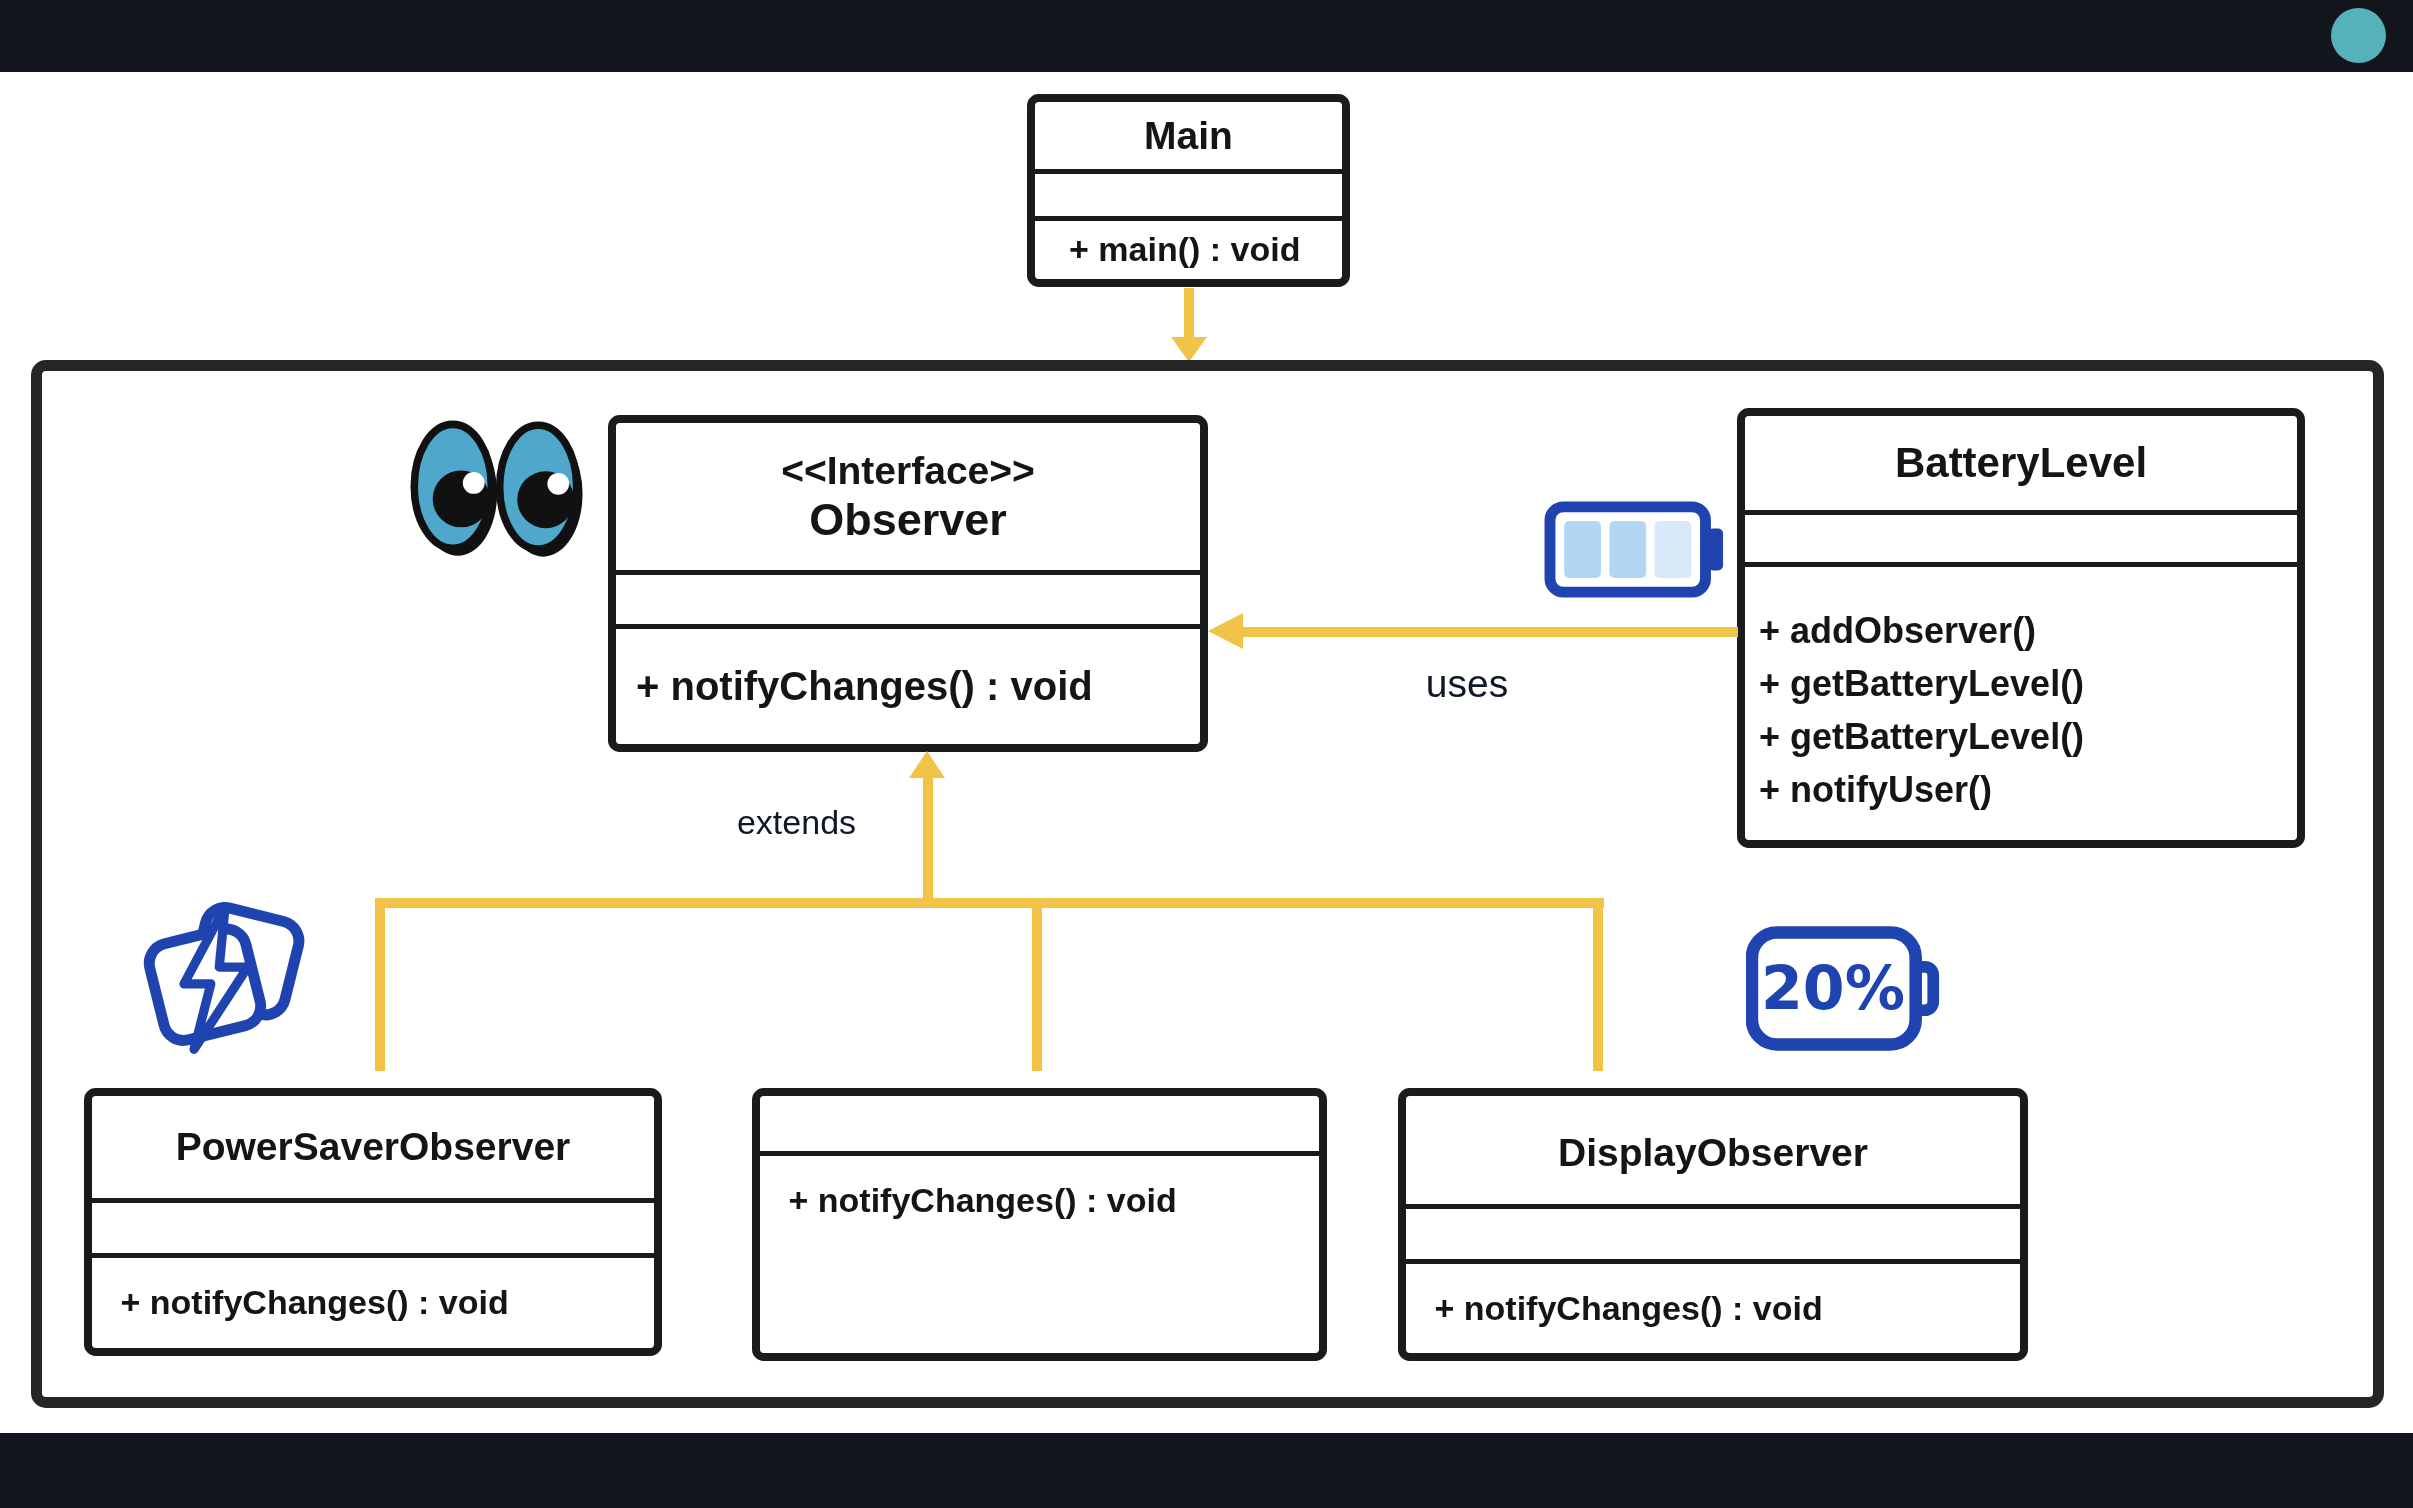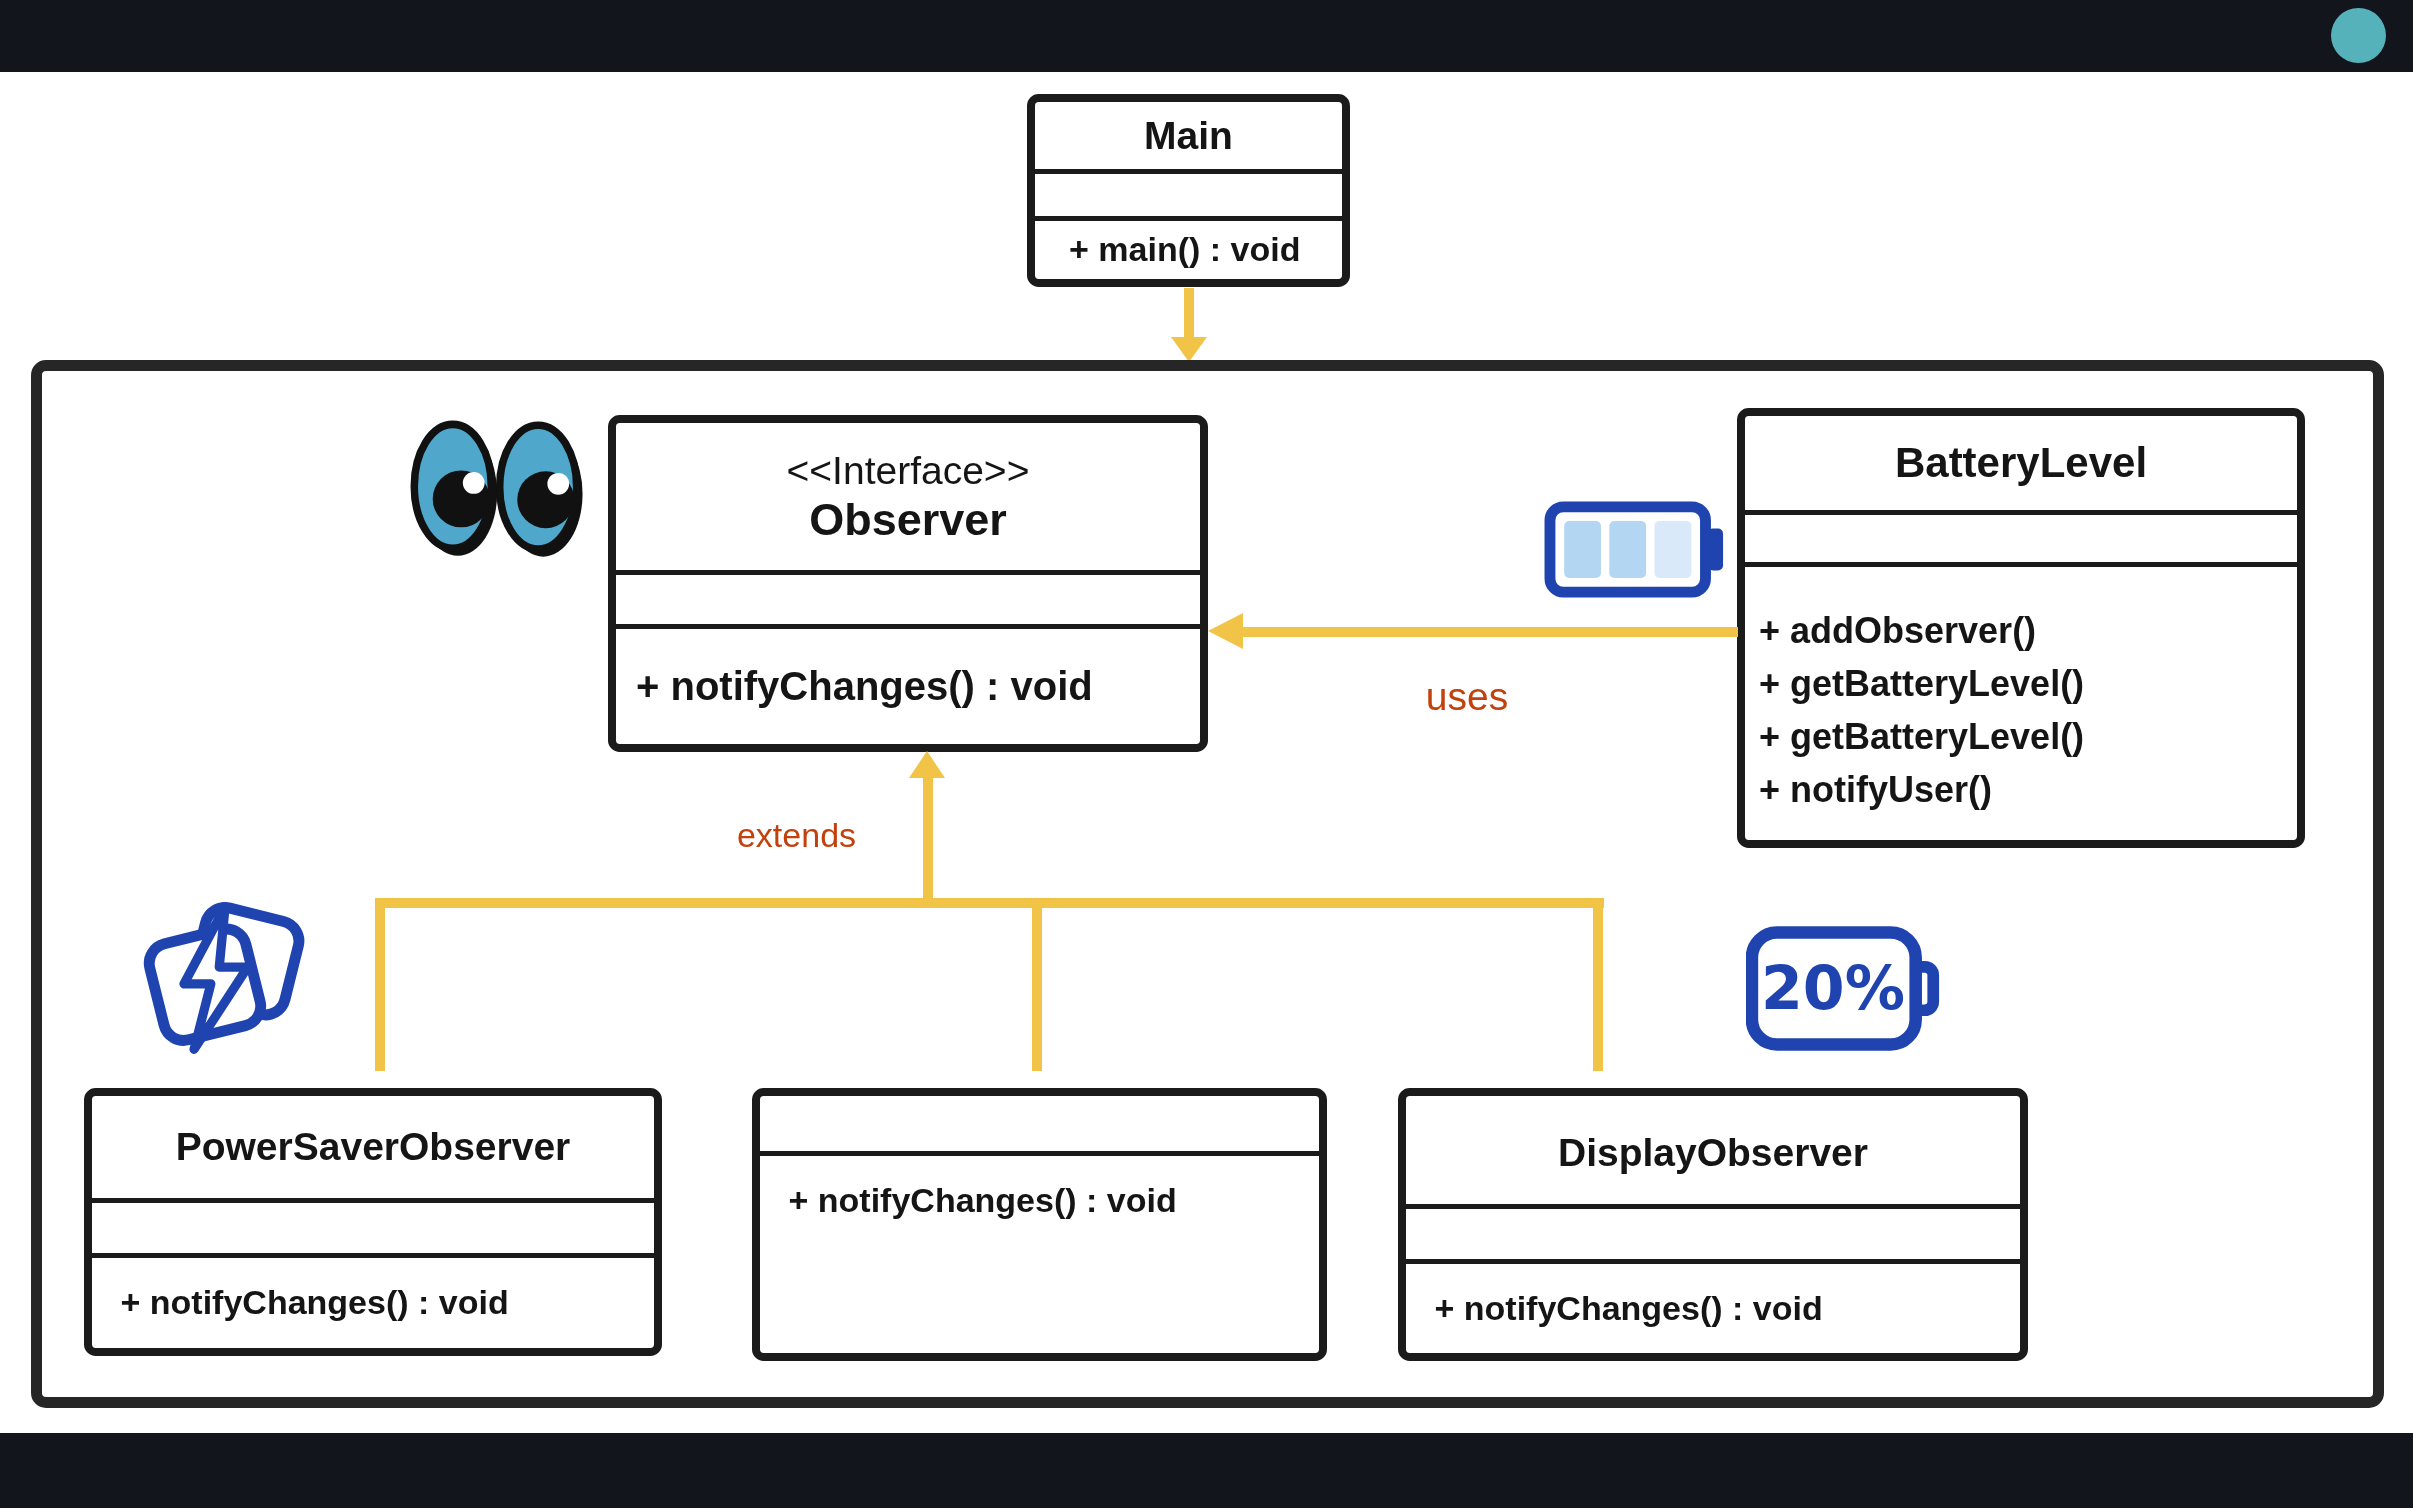--- a/index.html
+++ b/index.html
@@ -26,31 +26,31 @@
     border:11px solid var(--frame);border-radius:15px;}
   
   .uml-box{background:#fff;border:8.4px solid var(--ink);border-radius:11.7px;
     display:flex;flex-direction:column;}
   .sec{width:100%;flex:0 0 auto;}
   .sec + .sec{border-top:5px solid var(--ink);}
   .sec.title{display:flex;flex-direction:column;align-items:center;justify-content:center;
     font-weight:bold;text-align:center;}
   .sec.methods{display:flex;flex-direction:column;justify-content:center;font-weight:bold;}
   .method{white-space:nowrap;}
-  .stereotype{font-weight:400;}
+  .stereotype{font-weight:700;}
   
   .yline{background:var(--accent);}
   .head{width:0;height:0;}
   .head.down{border-left:18.4px solid transparent;border-right:18.4px solid transparent;
     border-top:25px solid var(--accent);}
   .head.left{border-top:18.4px solid transparent;border-bottom:18.4px solid transparent;
     border-right:35px solid var(--accent);}
   .head.up{border-left:18.4px solid transparent;border-right:18.4px solid transparent;
     border-bottom:27px solid var(--accent);}
-  .rel-label{font-size:39px;color:#c2410c;text-align:center;margin-top:13px;}
+  .rel-label{font-size:39px;color:#0f172a;text-align:center;}
   svg text{font-family:"DejaVu Sans","Liberation Sans",sans-serif;}
 </style>
 </head>
 <body>
 
 <div class="abs top-bar"></div>
 <div class="abs teal-dot"></div>
 <div class="abs bottom-bar"></div>
 
 <div class="abs uml-box" style="left:1027px;top:94px;width:323px;height:193px;">

